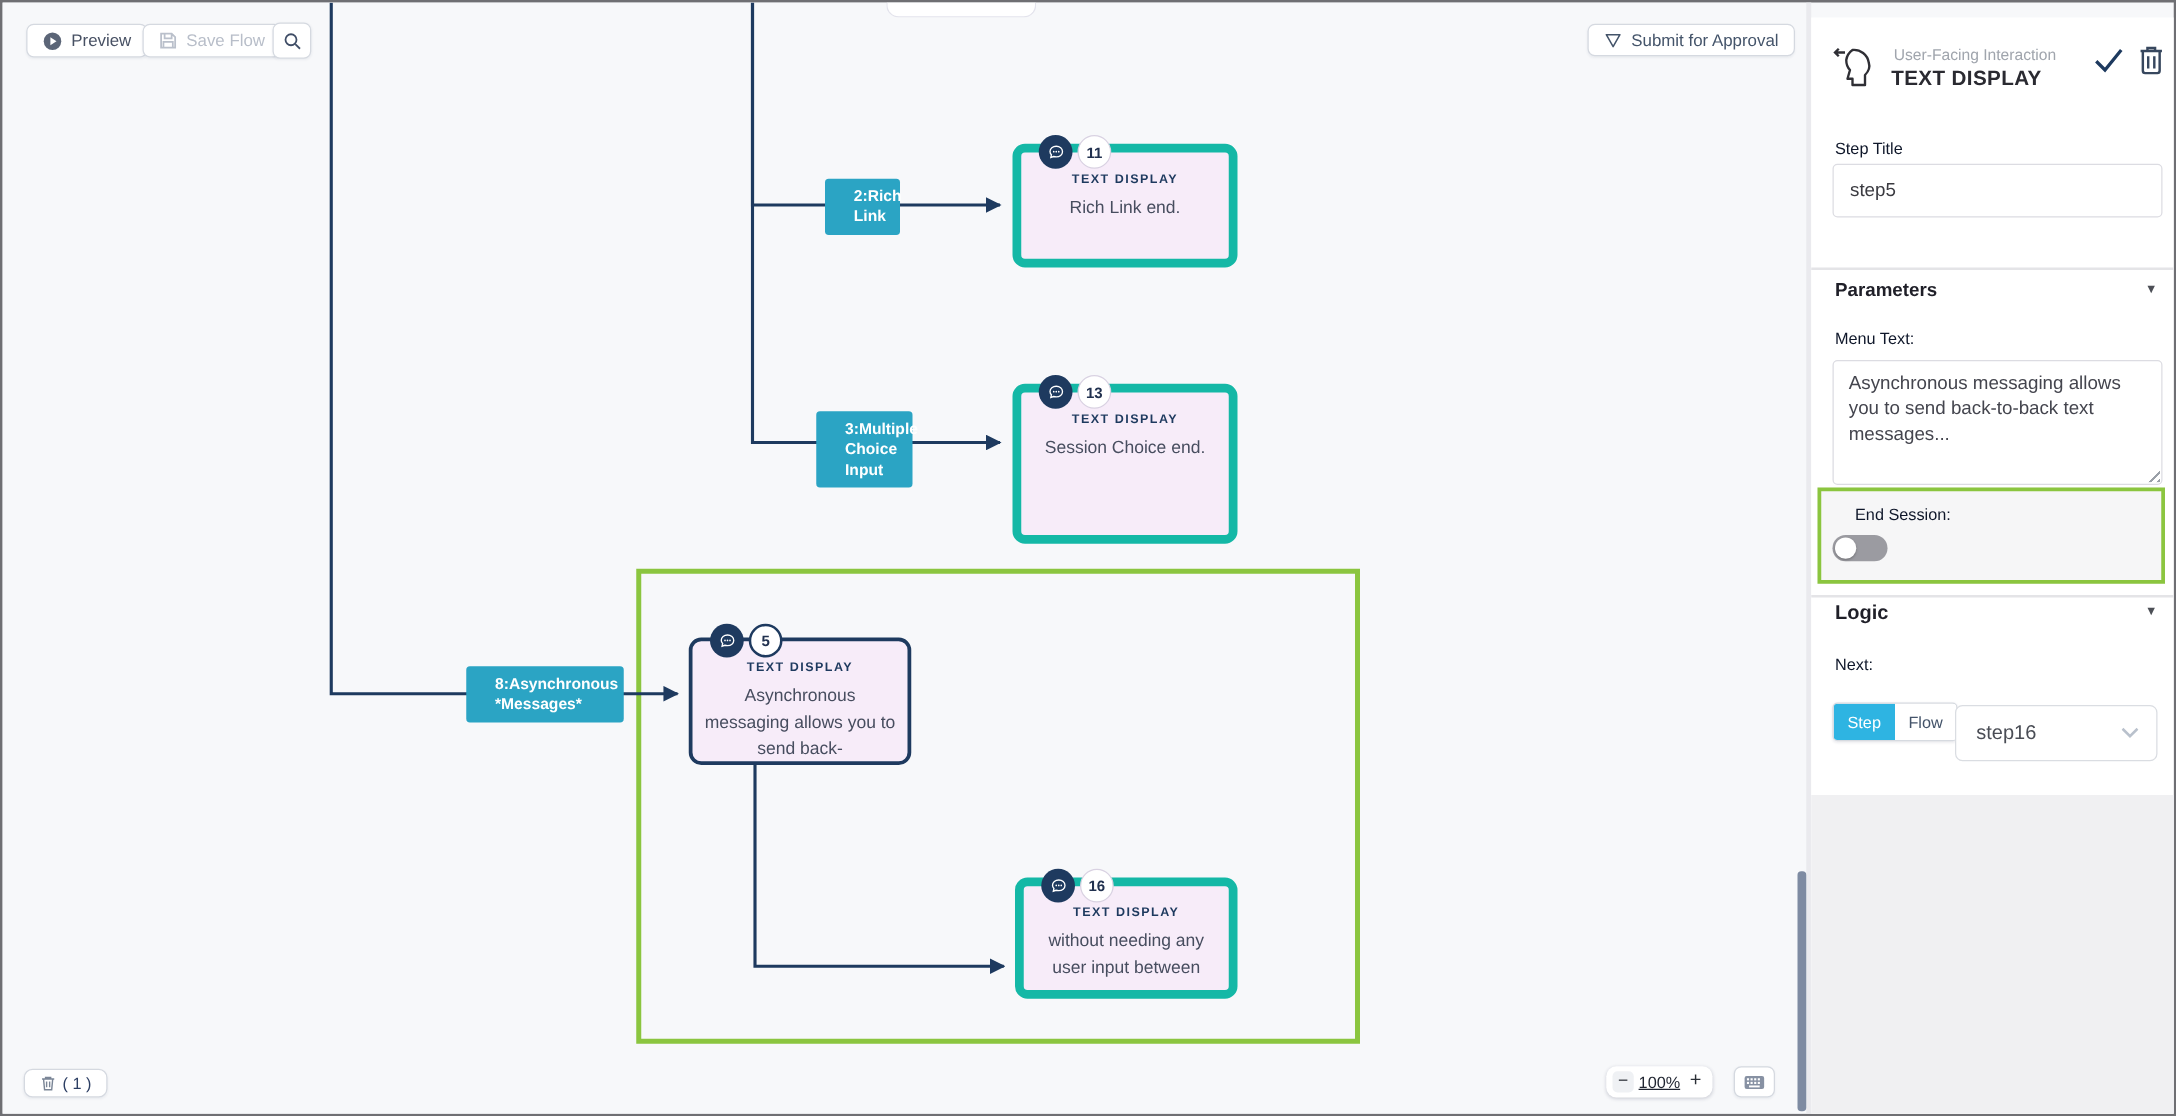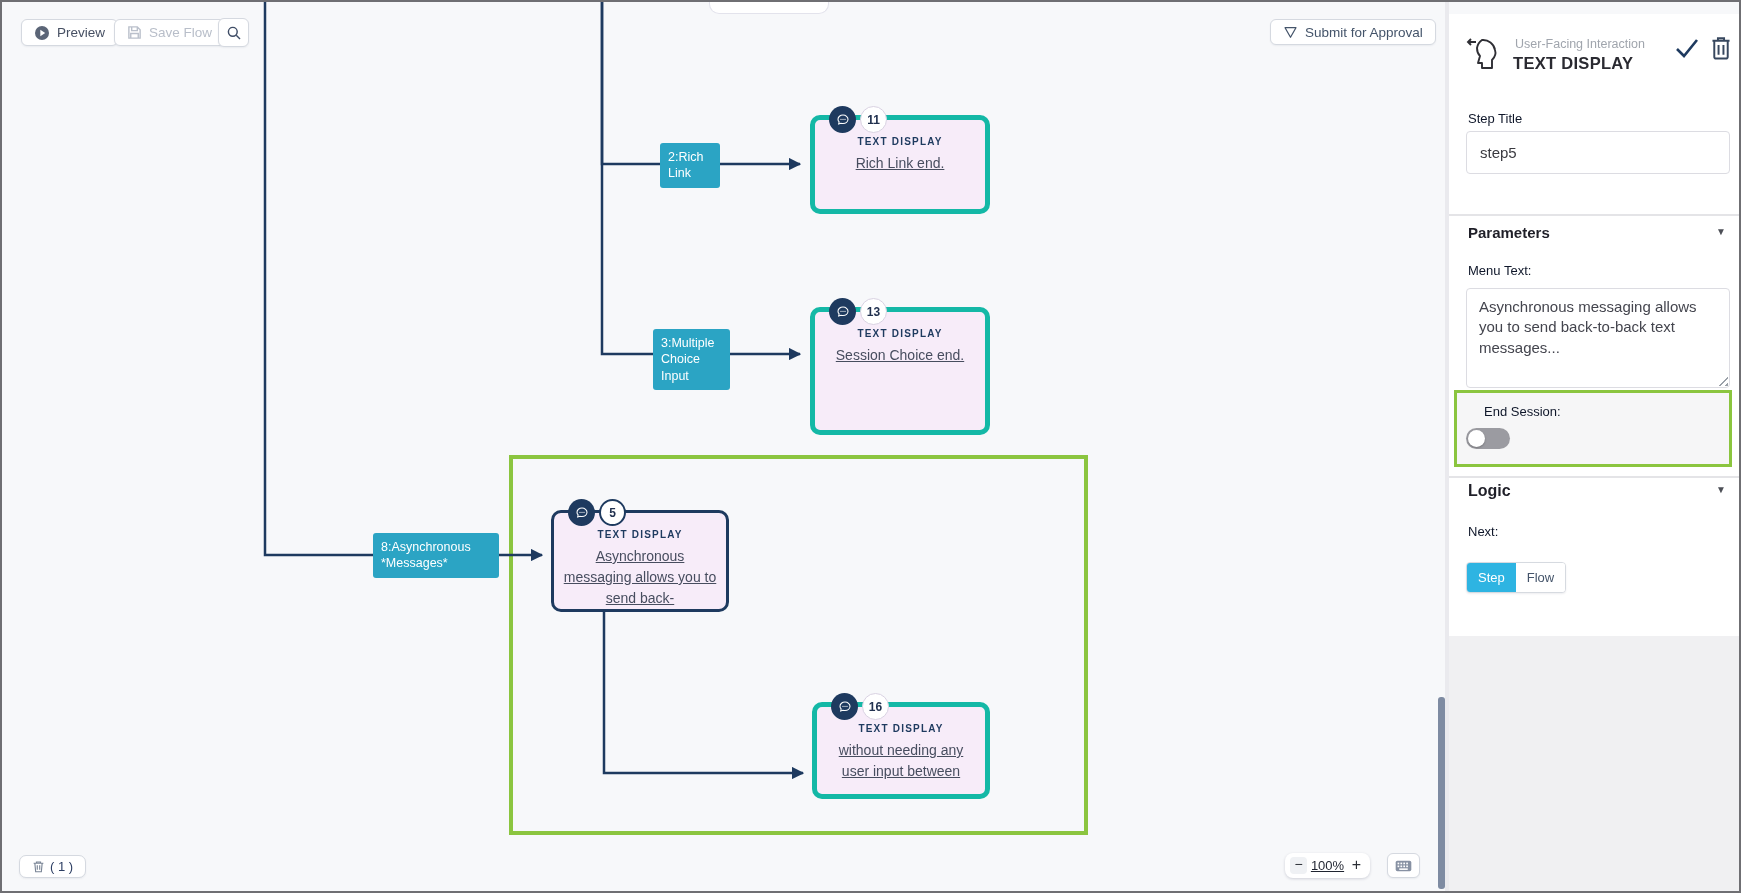--- a/index.html
+++ b/index.html
@@ -9,35 +9,35 @@
 
   
   .canvas { position:absolute; left:0; top:0; width:1447px; height:889px; background:#f7f8fa; }
   svg.edges { position:absolute; left:0; top:0; }
   .select-rect { position:absolute; left:507px; top:453px; width:579px; height:380px;
                  border:4px solid #8bc53f; }
   .card-fragment { position:absolute; left:707px; top:0; width:120px; height:12px;
                    background:#ffffff; border:1px solid #e3e3ec; border-top:none;
                    border-radius:0 0 10px 10px; }
 
-  .flow-card { position:absolute; background:#f7ecf9; border:5px solid #14b8a6;
+  .flow-card { position:absolute; background:#f7ecf9; border:7px solid #14b8a6;
                border-radius:10px; text-align:center; padding-top:16px; }
   .flow-card.selected { border:3px solid #1e3a5f; }
   .badge-row { position:absolute; top:-14px; left:14px; display:flex; gap:4px; }
   .bubble-badge { width:27px; height:27px; border-radius:50%; background:#1e3a5f;
                   display:flex; align-items:center; justify-content:center; }
   .num-badge { min-width:27px; height:27px; padding:0 4px; border-radius:14px; background:#ffffff;
                border:1.5px solid #d9d2e2; color:#21314f; font-size:12px; font-weight:bold;
                display:flex; align-items:center; justify-content:center; }
   .num-badge.selected { border:2.5px solid #1e3a5f; }
   .card-type { font-size:10px; font-weight:bold; letter-spacing:1.2px; color:#1e3a5f; margin-bottom:6px; }
-  .card-text { font-size:14px; color:#474d5f; line-height:1.5; padding:0 8px;text-decoration:underline; }
+  .card-text { font-size:14px; color:#474d5f; line-height:1.5; padding:0 8px; }
 
   .branch-node { position:absolute; background:#2ba4c4; color:#ffffff; border-radius:3px;
-                 font-size:12.5px; font-weight:normal; line-height:1.3; padding:6px 8px; }
+                 font-size:12.5px; font-weight:bold; line-height:1.3; padding:6px 23px; }
 
   
   .btn { position:absolute; background:#ffffff; border:1px solid #d5d9e0; border-radius:6px;
          display:flex; align-items:center; gap:7px; font-size:13.5px; color:#475063;
          padding:0 12px; box-shadow:0 1px 2px rgba(20,30,60,.06); cursor:pointer; }
   .btn-preview { left:19px; top:17px; height:27px; }
   .btn-save { left:112px; top:17px; height:27px; color:#b8bec9; }
   .btn-search { left:216px; top:16px; width:31px; height:29px; justify-content:center; padding:0; }
   .btn-submit { left:1268px; top:17px; height:26px; color:#44546a; }
 
@@ -276,14 +276,20 @@
     </div>
 
     <div class="abs sect-title" style="left:19px; top:468px; font-size:16px;">Logic</div>
     <div class="abs caret" style="left:267px; top:470px;">▼</div>
     <div class="abs lbl" style="left:19px; top:510px;">Next:</div>
 
     <div class="segmented">
       <span class="seg on">Step</span>
       <span class="seg off">Flow</span>
     </div>
+    <div class="dropdown">
+      <span>step16</span>
+      <svg width="14" height="9" viewBox="0 0 14 9">
+        <polyline points="1,1 7,7 13,1" fill="none" stroke="#b9c1cc" stroke-width="2"></polyline>
+      </svg>
+    </div>
   </div>
 </div>
 
 </body></html>

